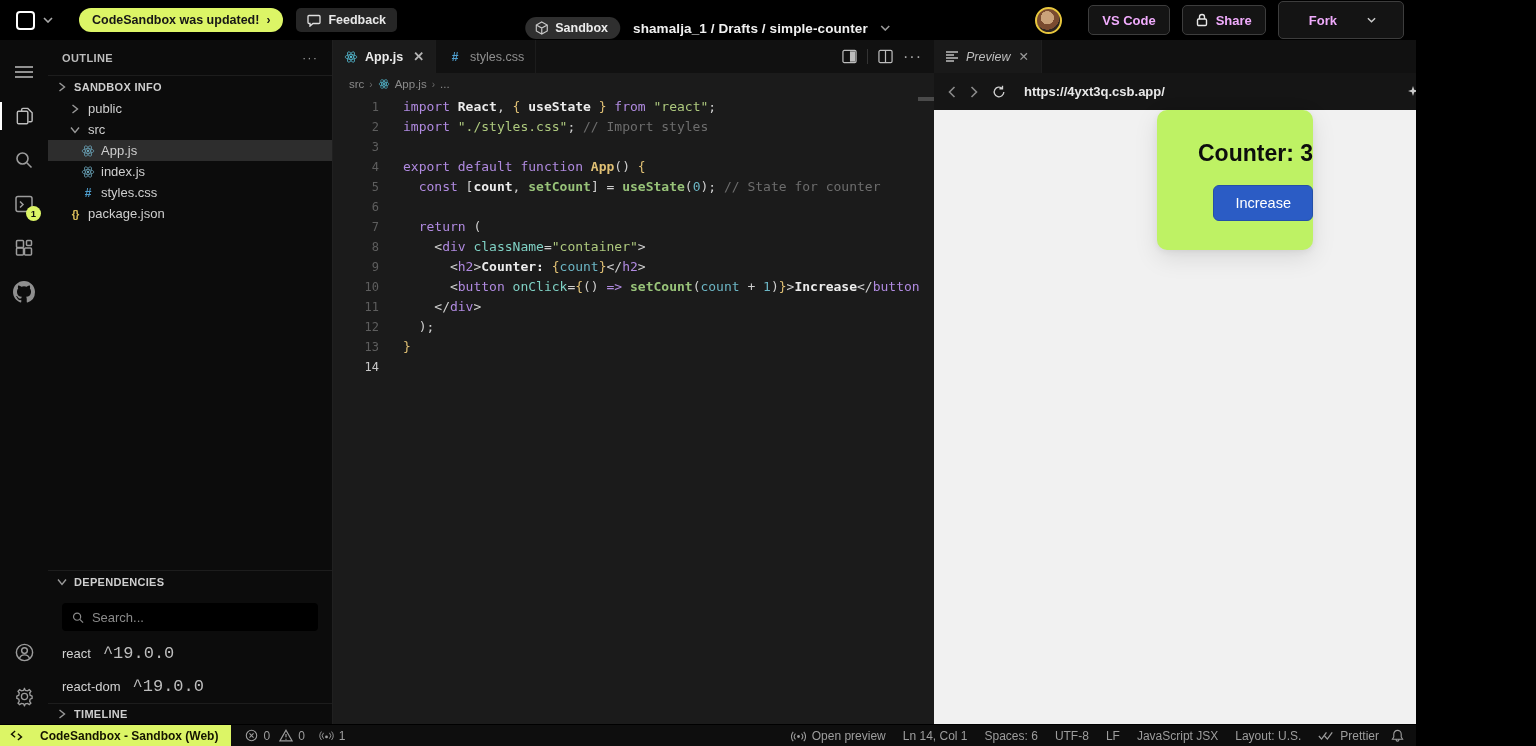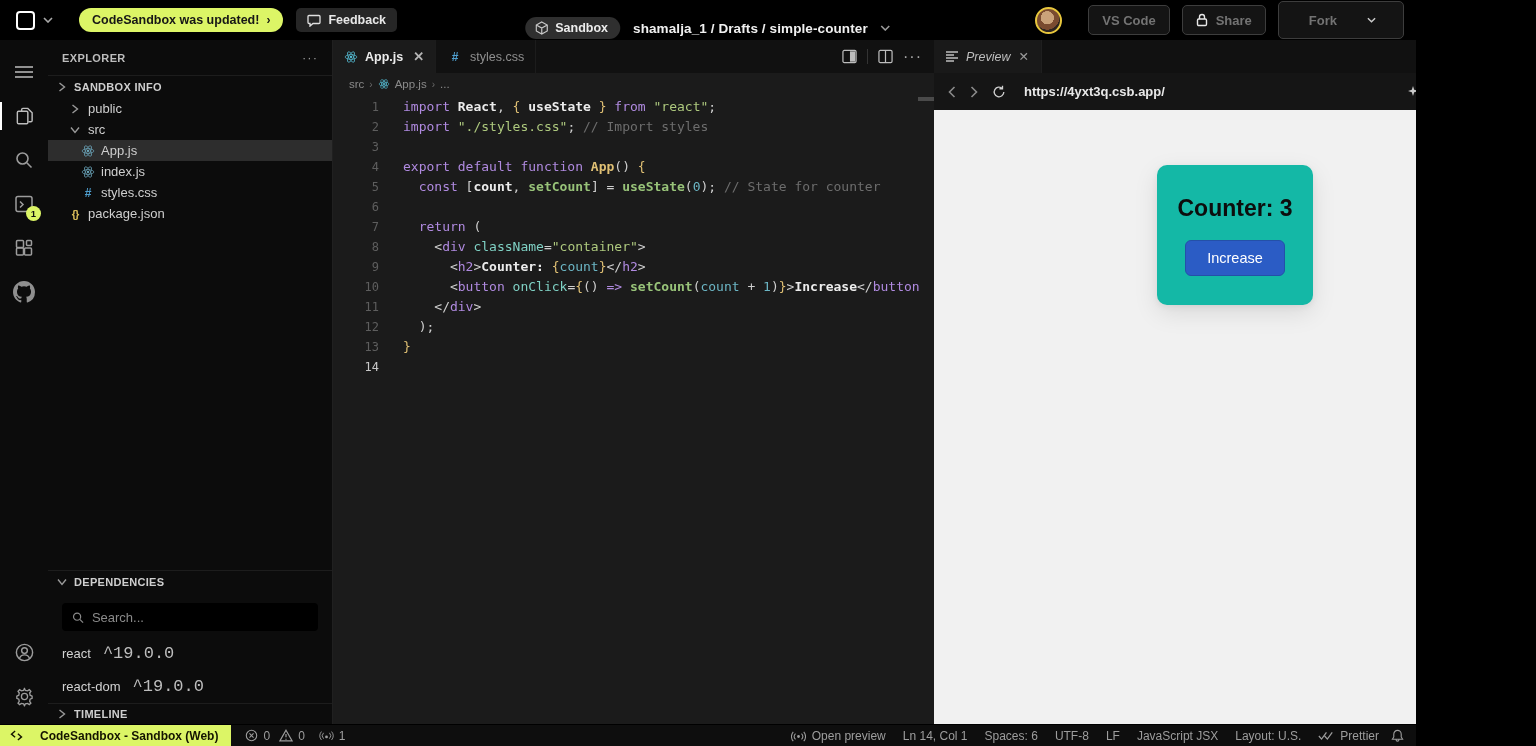--- a/index.html
+++ b/index.html
@@ -12,21 +12,21 @@
   .logo-box { width:19px; height:19px; border:2px solid #fff; border-radius:4px; margin-left:4px; }
   .logo-caret { margin-left:8px; display:flex; align-items:center; }
   .pill-lime { margin-left:26px; background:#dcf566; color:#161616; font-size:12.5px; font-weight:bold; border-radius:999px; padding:5px 13px; display:flex; align-items:center; gap:7px; cursor:pointer; }
   .pill-lime .arr { font-weight:bold; font-size:12px; }
   .btn-feedback { margin-left:13px; background:#262626; color:#e8e8e8; font-size:12.5px; font-weight:bold; border-radius:5px; padding:5px 11px; display:flex; align-items:center; gap:7px; cursor:pointer; }
   .top-center { position:absolute; left:50%; top:8px; height:40px; transform:translateX(-50%); display:flex; align-items:center; gap:13px; }
   .pill-sandbox { background:#2f2f2f; color:#ececec; font-size:12.5px; font-weight:bold; border-radius:999px; padding:4px 12px 4px 10px; display:flex; align-items:center; gap:7px; cursor:pointer; }
   .crumb { color:#f0f0f0; font-size:13.5px; font-weight:bold; letter-spacing:.1px; }
   .top-right { margin-left:auto; display:flex; align-items:center; gap:12px; }
   .avatar { width:27px; height:27px; border-radius:50%; border:2px solid #e8c73d; background:radial-gradient(circle at 45% 38%, #caa27a 0 34%, #7a4b30 35% 62%, #2c2420 63%); margin-right:14px; cursor:pointer; }
-  .tb-btn { background:#141414; border:1px solid #3d3d3d; color:#737373; font-size:13px; font-weight:bold; border-radius:5px; height:30px; display:flex; align-items:center; padding:0 13px; gap:8px; cursor:pointer; }
+  .tb-btn { background:#141414; border:1px solid #3d3d3d; color:#f0abfc; font-size:13px; font-weight:bold; border-radius:5px; height:30px; display:flex; align-items:center; padding:0 13px; gap:8px; cursor:pointer; }
   .tb-btn.split { padding:18px; }
   .tb-btn.split .fk-main { padding:0 12px; display:flex; align-items:center; height:100%; }
   .tb-btn.split .fk-caret { border-left:1px solid #3d3d3d; height:100%; display:flex; align-items:center; padding:0 9px; }
 
   
   .main { flex:1 1 auto; display:flex; min-height:0; }
 
   
   .activitybar { width:48px; background:#0c0c0c; display:flex; flex-direction:column; align-items:center; padding-top:10px; position:relative; flex:0 0 48px; }
   .ab-icon { width:48px; height:44px; display:flex; align-items:center; justify-content:center; color:#9c9c9c; cursor:pointer; position:relative; }
@@ -85,21 +85,21 @@
   .pv-tab { height:33px; background:#191919; display:flex; align-items:center; gap:8px; padding:0 12px; font-size:12.5px; color:#bdbdbd; font-style:italic; border-right:1px solid #1f1f1f; cursor:pointer; }
   .pv-tab .close { font-style:normal; color:#9a9a9a; }
   .pv-tab-actions { margin-left:auto; display:flex; align-items:center; gap:10px; padding-right:12px; }
   .lock-btn { background:#2c2c2c; border-radius:4px; width:28px; height:22px; display:flex; align-items:center; justify-content:center; cursor:pointer; }
   .pv-toolbar { height:37px; background:#151515; display:flex; align-items:center; padding:0 14px; gap:14px; flex:0 0 37px; }
   .nav-ic { color:#8a8a8a; display:flex; align-items:center; cursor:pointer; }
   .nav-ic.lighter { color:#cfcfcf; }
   .pv-url { color:#e8e8e8; font-size:13px; font-weight:bold; margin-left:4px; }
   .pv-tools { margin-left:auto; display:flex; align-items:center; gap:17px; color:#c9c9c9; }
   .pv-body { flex:1; background:#f1f1f1; display:flex; justify-content:center; align-items:flex-start; }
-  .pv-card { margin-top:55px; background:#14b8a6; border-radius:10px; box-shadow:0 8px 24px rgba(0,0,0,.10), 0 2px 6px rgba(0,0,0,.06); width:156px; height:140px; display:flex; flex-direction:column; align-items:center; justify-content:center; gap:18px; }
+  .pv-card { background:#bef264; border-radius:10px; box-shadow:0 8px 24px rgba(0,0,0,.10), 0 2px 6px rgba(0,0,0,.06); width:156px; height:140px; display:flex; flex-direction:column; align-items:flex-end; justify-content:center; gap:18px; }
   .pv-heading { font-size:23px; font-weight:bold; color:#0d0d0d; }
   .pv-button { background:#2b5cc5; border:1px solid #2450a8; color:#fff; font-size:14.5px; border-radius:6px; padding:9px 21px; cursor:pointer; font-family:"Liberation Sans",sans-serif; }
 
   
   .statusbar { height:22px; background:#0e0e0e; border-top:1px solid #000; display:flex; align-items:center; font-size:12px; color:#9d9d9d; flex:0 0 22px; }
   .st-remote { background:#dcf566; color:#141400; height:100%; display:flex; align-items:center; gap:17px; padding:0 13px 0 10px; font-weight:bold; cursor:pointer; }
   .st-group { display:flex; align-items:center; gap:5px; margin-left:14px; cursor:pointer; }
   .st-right { margin-left:auto; display:flex; align-items:center; gap:17px; padding-right:12px; }
   .st-item { display:flex; align-items:center; gap:6px; cursor:pointer; white-space:nowrap; }
   svg { display:block; }
@@ -215,21 +215,21 @@
           <svg width="21" height="21" viewBox="0 0 24 24">
               <path fill="none" stroke="#9c9c9c" stroke-width="1.5" d="M12 8.5A3.5 3.5 0 1 0 12 15.5 3.5 3.5 0 1 0 12 8.5z"></path>
               <path fill="none" stroke="#9c9c9c" stroke-width="1.5" d="M12 2.8l1 2.3 2.5.5 2-1.4 1.8 1.8-1.4 2 .5 2.5 2.3 1v2.5l-2.3 1-.5 2.5 1.4 2-1.8 1.8-2-1.4-2.5.5-1 2.3h-.1l-1-2.3-2.5-.5-2 1.4-1.8-1.8 1.4-2-.5-2.5-2.3-1v-2.5l2.3-1 .5-2.5-1.4-2 1.8-1.8 2 1.4 2.5-.5 1-2.3z"></path>
             </svg>
         </div>
       </div>
     </div>
 
     <div class="sidebar">
       <div class="sb-header">
-        <span class="sb-title">EXPLORER</span>
+        <span class="sb-title">OUTLINE</span>
         <span class="sb-dots">···</span>
       </div>
       <div class="sb-section" style="border-top:1px solid #1d1d1d;">
         <span class="chev">
             <svg width="8" height="10" viewBox="0 0 8 10">
               <path d="M1.5 1l5 4-5 4" stroke="#9a9a9a" stroke-width="1.4" fill="none"></path>
             </svg>
           </span>
         <span>SANDBOX INFO</span>
       </div>

